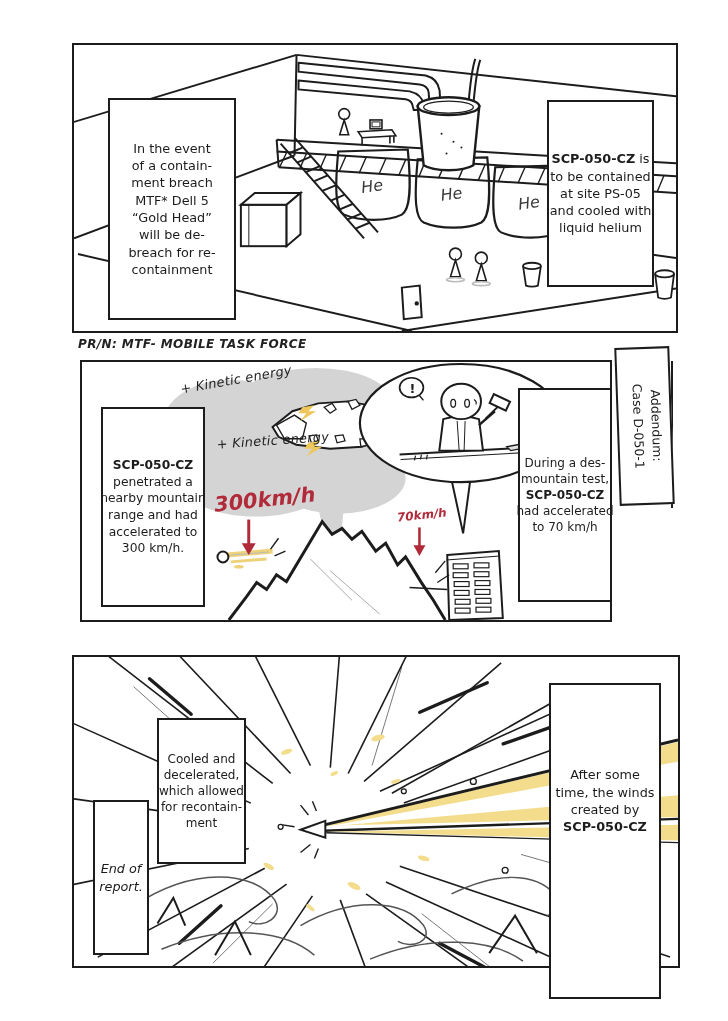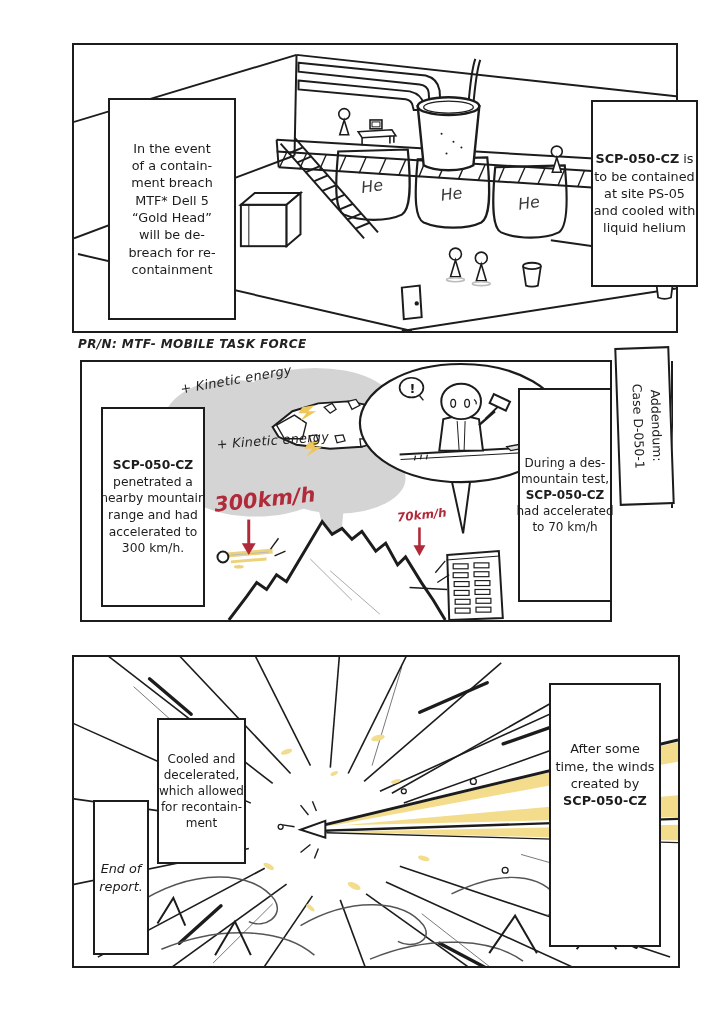--- a/index.html
+++ b/index.html
@@ -163,21 +163,21 @@
     <span class="ln">In the event</span>
     <span class="ln">of a contain-</span>
     <span class="ln">ment breach</span>
     <span class="ln">MTF* Dell 5</span>
     <span class="ln">“Gold Head”</span>
     <span class="ln">will be de-</span>
     <span class="ln">breach for re-</span>
     <span class="ln">containment</span>
   </div>
 
-  <div class="tbox fs13" style="left:547px;top:100px;width:107px;height:187px;margin-left:44px;">
+  <div class="tbox fs13" style="left:547px;top:100px;width:107px;height:187px;">
     <span class="ln"><b>SCP-050-CZ</b><span> is</span></span>
     <span class="ln">to be contained</span>
     <span class="ln">at site PS-05</span>
     <span class="ln">and cooled with</span>
     <span class="ln">liquid helium</span>
   </div>
 
   <div class="footnote">PR/N: MTF- MOBILE TASK FORCE</div>
 
   <div class="panel" style="left:80px;top:360px;width:532px;height:262px;">
@@ -428,20 +428,20 @@
     <span class="ln">which allowed</span>
     <span class="ln">for recontain-</span>
     <span class="ln">ment</span>
   </div>
 
   <div class="tbox fs13" style="left:93px;top:800px;width:56px;height:155px;font-style:italic;">
     <span class="ln">End of</span>
     <span class="ln">report.</span>
   </div>
 
-  <div class="tbox fs13" style="left:549px;top:683px;width:112px;height:264px;padding-bottom:80px;">
+  <div class="tbox fs13" style="left:549px;top:683px;width:112px;height:316px;padding-bottom:80px;">
     <span class="ln">After some</span>
     <span class="ln">time, the winds</span>
     <span class="ln">created by</span>
     <span class="ln"><b>SCP-050-CZ</b></span>
   </div>
 
 </div>
 
 </body></html>

